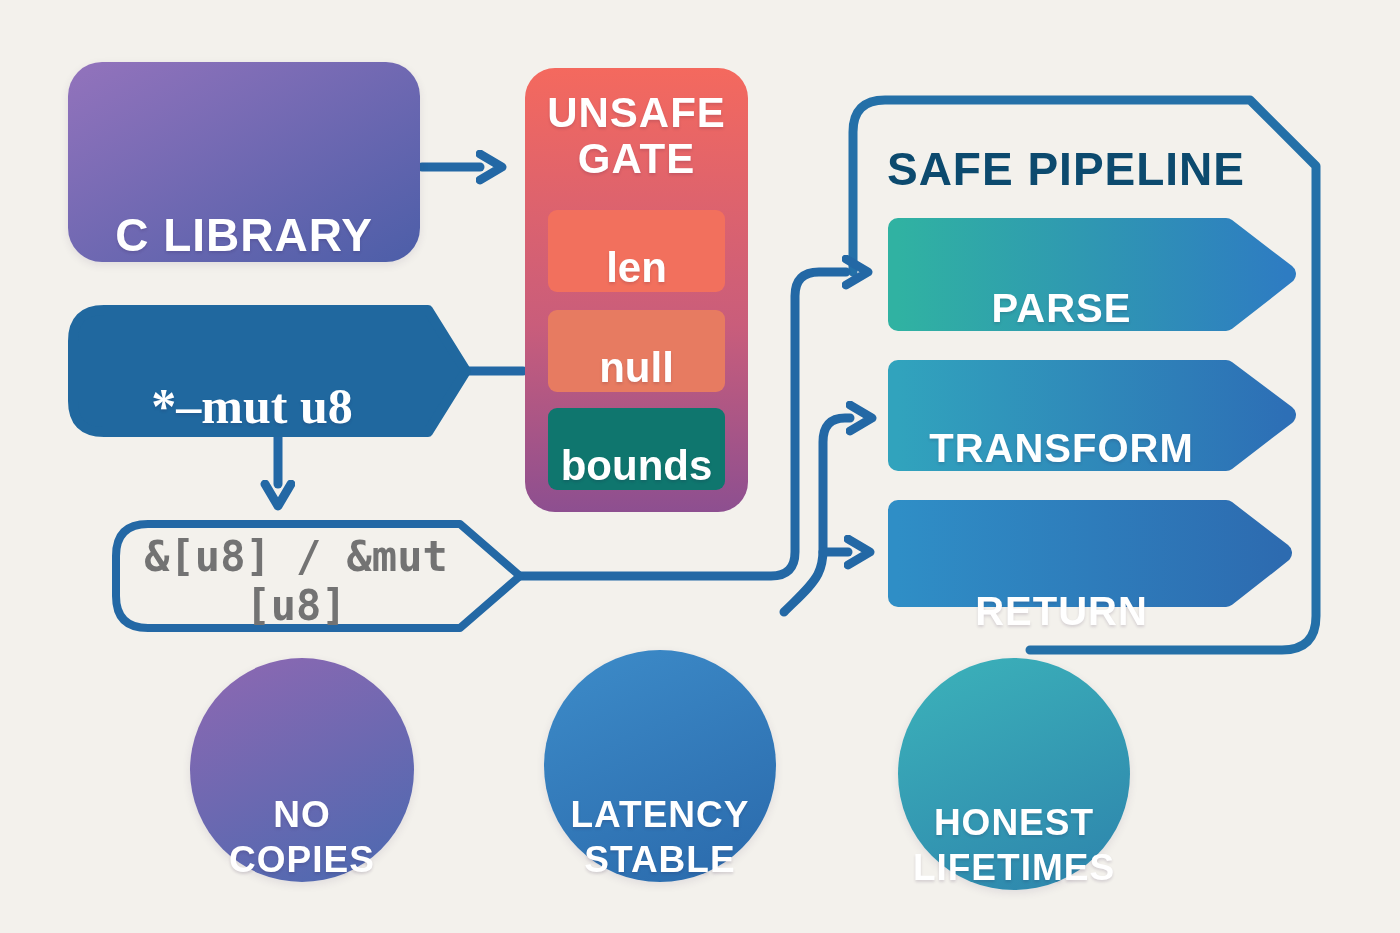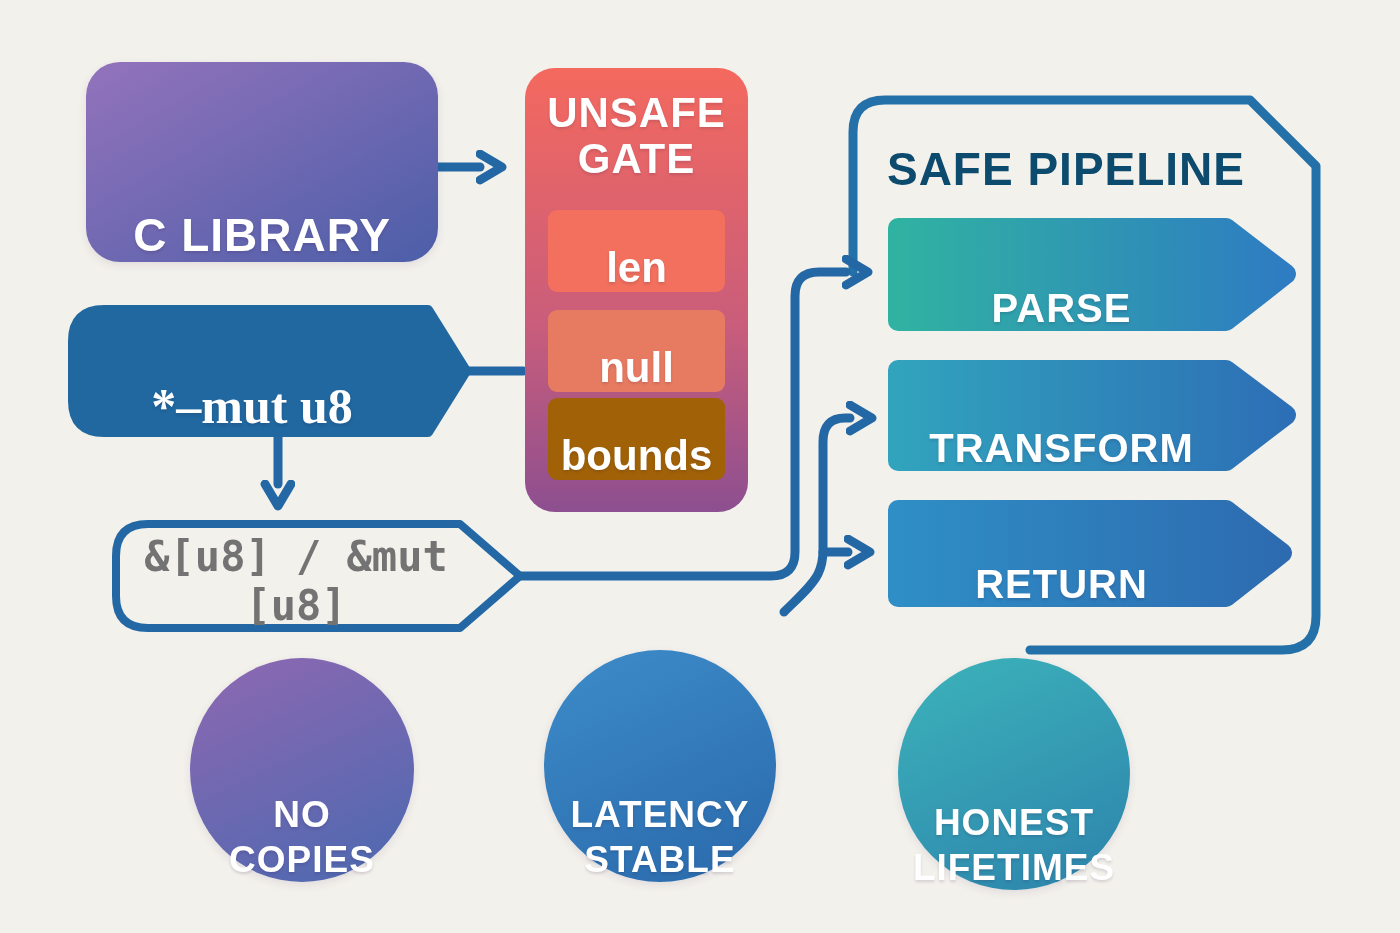--- a/index.html
+++ b/index.html
@@ -7,54 +7,54 @@
     position:relative;width:1400px;height:933px;background:#f3f1ec;
     font-family:"Liberation Sans",sans-serif;overflow:hidden;
   }
   .abs{position:absolute;}
   svg.wires{position:absolute;left:0;top:0;}
   .lbl{
     display:flex;align-items:flex-end;justify-content:center;text-align:center;
     font-weight:bold;color:#ffffff;letter-spacing:1px;
     text-shadow:0 2px 3px rgba(40,20,60,.15);
   }
-  .node{border-radius:34px;box-shadow:0 3px 8px rgba(60,40,90,.10);margin-left:18px;}
+  .node{border-radius:34px;box-shadow:0 3px 8px rgba(60,40,90,.10);}
   .c-library{
     left:68px;top:62px;width:352px;height:200px;
     background:linear-gradient(150deg,#9373bc 0%,#4c5ea8 100%);
     font-size:46px;
   }
   .gate{
     left:525px;top:68px;width:223px;height:444px;border-radius:30px;
     background:linear-gradient(180deg,#f4695e 0%,#c95d7b 58%,#8d4f90 100%);
   }
   .gate-title{left:525px;top:86px;width:223px;height:96px;font-size:42px;line-height:46px;}
   .pill{
     left:548px;width:177px;height:82px;border-radius:9px;font-size:42px;
     letter-spacing:0;
   }
   .pill-0{top:210px;background:#f2705d;}
   .pill-1{top:310px;background:#e77b61;}
-  .pill-2{top:398px;background:#a16207;}
+  .pill-2{top:408px;background:#0f766e;}
   .raw-ptr-label{
     left:68px;top:305px;width:368px;height:130px;font-size:50px;
     font-family:Liberation Serif, serif;letter-spacing:0;
   }
   .slices-label{
     left:112px;top:520px;width:368px;height:110px;font-size:42px;
     font-family:"DejaVu Sans Mono",monospace;color:#737373;letter-spacing:0;
     text-shadow:none;
   }
   .pipeline-title{
     left:880px;top:130px;width:372px;height:66px;font-size:46px;color:#0c4a6e;
     text-shadow:none;
   }
   .stage-parse{left:888px;top:218px;width:347px;height:113px;font-size:40px;}
   .stage-transform{left:888px;top:360px;width:347px;height:111px;font-size:40px;}
-  .stage-return{left:888px;top:500px;width:347px;height:107px;font-size:40px;}
+  .stage-return{left:888px;top:527px;width:347px;height:107px;font-size:40px;}
   .badge{
     border-radius:50%;font-size:37px;line-height:45px;
     box-shadow:0 3px 8px rgba(60,40,90,.10);
   }
   .badge-0{left:190px;top:658px;width:224px;height:224px;
     background:linear-gradient(155deg,#8f68b2 0%,#4a69b0 100%);}
   .badge-1{left:544px;top:650px;width:232px;height:232px;
     background:linear-gradient(155deg,#3d8cc9 0%,#2a69ab 100%);}
   .badge-2{left:898px;top:658px;width:232px;height:232px;
     background:linear-gradient(155deg,#3cb3ba 0%,#2d83ac 100%);}

